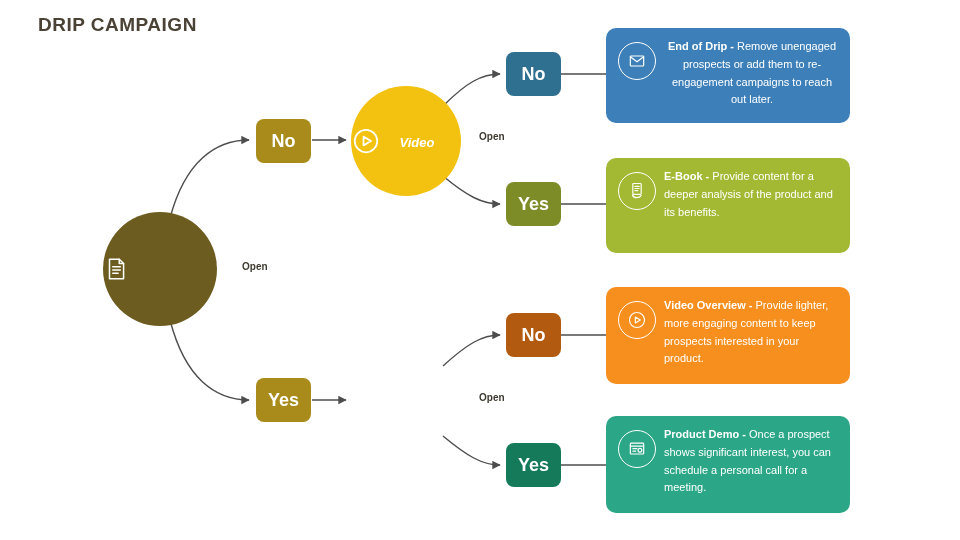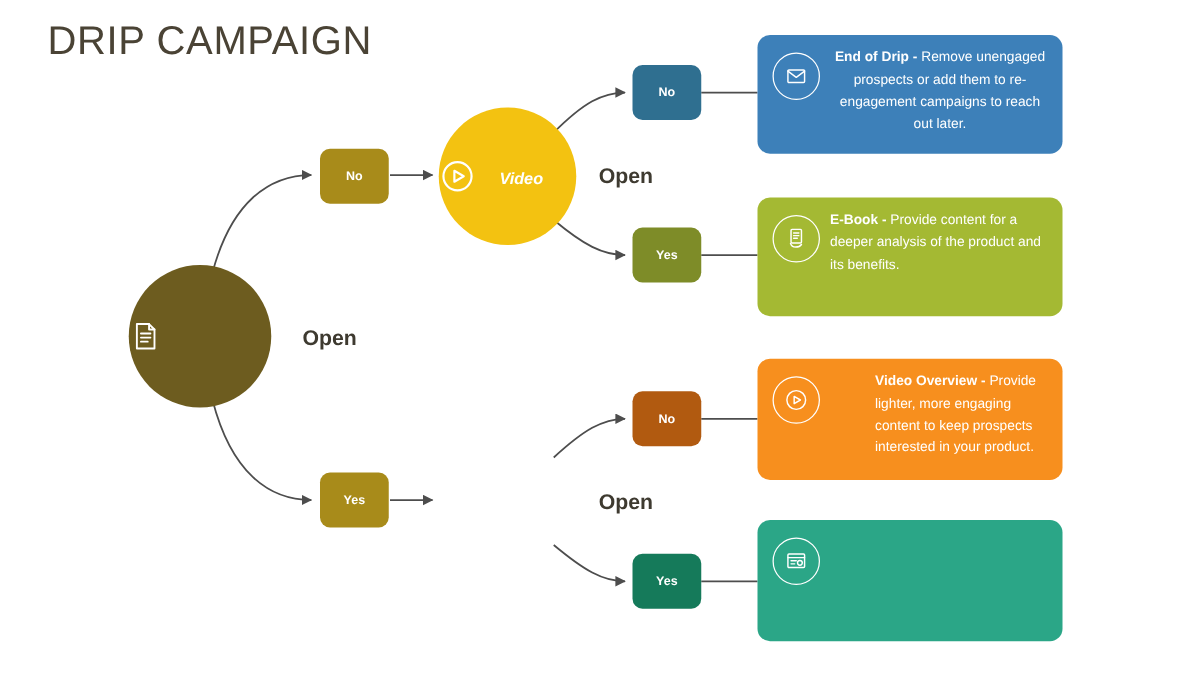--- a/index.html
+++ b/index.html
@@ -1,29 +1,29 @@
 <!DOCTYPE html>
 <html><head>
 <meta charset="utf-8">
 <style>
   html,body{margin:0;padding:0;}
   body{font-family:"Liberation Sans", sans-serif; background:#ffffff;}
   .canvas{position:relative; width:960px; height:540px; background:#ffffff; overflow:hidden;}
   .connectors{position:absolute; left:0; top:0; width:960px; height:540px; z-index:0;}
-  .title{position:absolute; left:38px; top:14px; margin:0; font-size:32px; font-weight:400; letter-spacing:.5px; color:#4a4335; z-index:2;text-align:right;}
+  .title{position:absolute; left:38px; top:14px; margin:0; font-size:19px; font-weight:700; letter-spacing:.5px; color:#4a4335; z-index:2;text-align:right;}
   .circle{position:absolute; border-radius:50%; display:flex; align-items:center; justify-content:flex-start; color:#fff; z-index:2; text-align:center;font-style:italic;}
   .circle .nlabel{font-size:13px; font-weight:700; line-height:1.25; margin-top:5px; width:72px;}
   .node-whitepaper{left:103px; top:212px; width:114px; height:114px;}
   .node-video{left:351px; top:86px; width:110px; height:110px;}
   .node-ebook{left:351px; top:346px; width:110px; height:110px;}
-  .open-label{position:absolute; font-size:17px; font-weight:700; color:#3e3a30; z-index:2;}
+  .open-label{position:absolute; font-size:10px; font-weight:700; color:#3e3a30; z-index:2;}
   .open-wp{left:242px; top:261px;}
   .open-video{left:479px; top:131px;}
   .open-ebook{left:479px; top:392px;}
-  .branch{position:absolute; width:55px; height:44px; border-radius:8px; display:flex; align-items:center; justify-content:center; color:#fff; font-size:10px; font-weight:700; z-index:2;}
+  .branch{position:absolute; width:55px; height:44px; border-radius:8px; display:flex; align-items:center; justify-content:center; color:#fff; font-size:18px; font-weight:700; z-index:2;}
   .b-wp-no{left:256px; top:119px;}
   .b-wp-yes{left:256px; top:378px;}
   .b-video-no{left:506px; top:52px;}
   .b-video-yes{left:506px; top:182px;}
   .b-ebook-no{left:506px; top:313px;}
   .b-ebook-yes{left:506px; top:443px;}
   .card{position:absolute; left:606px; width:244px; border-radius:10px; display:flex; align-items:flex-start; color:#fff; z-index:2; box-sizing:border-box; padding:10px 10px 8px 12px;}
   .card-1{top:28px; height:95px;text-align:center;}
   .card-2{top:158px; height:95px;}
   .card-3{top:287px; height:97px;}
@@ -111,35 +111,36 @@
         <rect x="7" y="3" width="10" height="13" rx="1"></rect>
         <line x1="9.5" y1="6.5" x2="14.5" y2="6.5"></line>
           <line x1="9.5" y1="9" x2="14.5" y2="9"></line>
           <line x1="9.5" y1="11.5" x2="13" y2="11.5"></line>
         <path d="M6.5 16.5c.5 2 2.5 3.5 5 3.5s4.5-1 5.5-2.5"></path>
       </svg>
     </span>
     <p><b>E-Book -</b> <span>Provide content for a deeper analysis of the product and its benefits.</span></p>
   </div>
 
-  <div class="card card-3" style="background-color: rgb(247, 143, 30); gap: 36px;">
+  <div class="card card-3" style="background-color: rgb(247, 143, 30);">
     <span class="icon-ring">
       <svg width="20" height="20" viewBox="0 0 24 24" stroke="#fff" stroke-width="1.4" fill="none" stroke-linejoin="round" stroke-linecap="round">
         <circle cx="12" cy="12" r="9"></circle>
           <path d="M10 8.5l6 3.5-6 3.5z"></path>
       </svg>
     </span>
     <p><b>Video Overview -</b> <span>Provide lighter, more engaging content to keep prospects interested in your product.</span></p>
   </div>
 
   <div class="card card-4" style="background-color: rgb(43, 166, 135);">
     <span class="icon-ring">
       <svg width="20" height="20" viewBox="0 0 24 24" stroke="#fff" stroke-width="1.4" fill="none" stroke-linejoin="round" stroke-linecap="round">
         <rect x="4" y="5" width="16" height="13" rx="1"></rect>
           <line x1="4" y1="8.5" x2="20" y2="8.5"></line>
         <line x1="7" y1="11.5" x2="12" y2="11.5"></line>
           <line x1="7" y1="14.5" x2="10.5" y2="14.5"></line>
         <circle cx="15.5" cy="13.5" r="2.3"></circle>
       </svg>
     </span>
+    <p><b>Product Demo -</b> <span>Once a prospect shows significant interest, you can schedule a personal call for a meeting.</span></p>
   </div>
 
 </div>
 
 </body></html>

